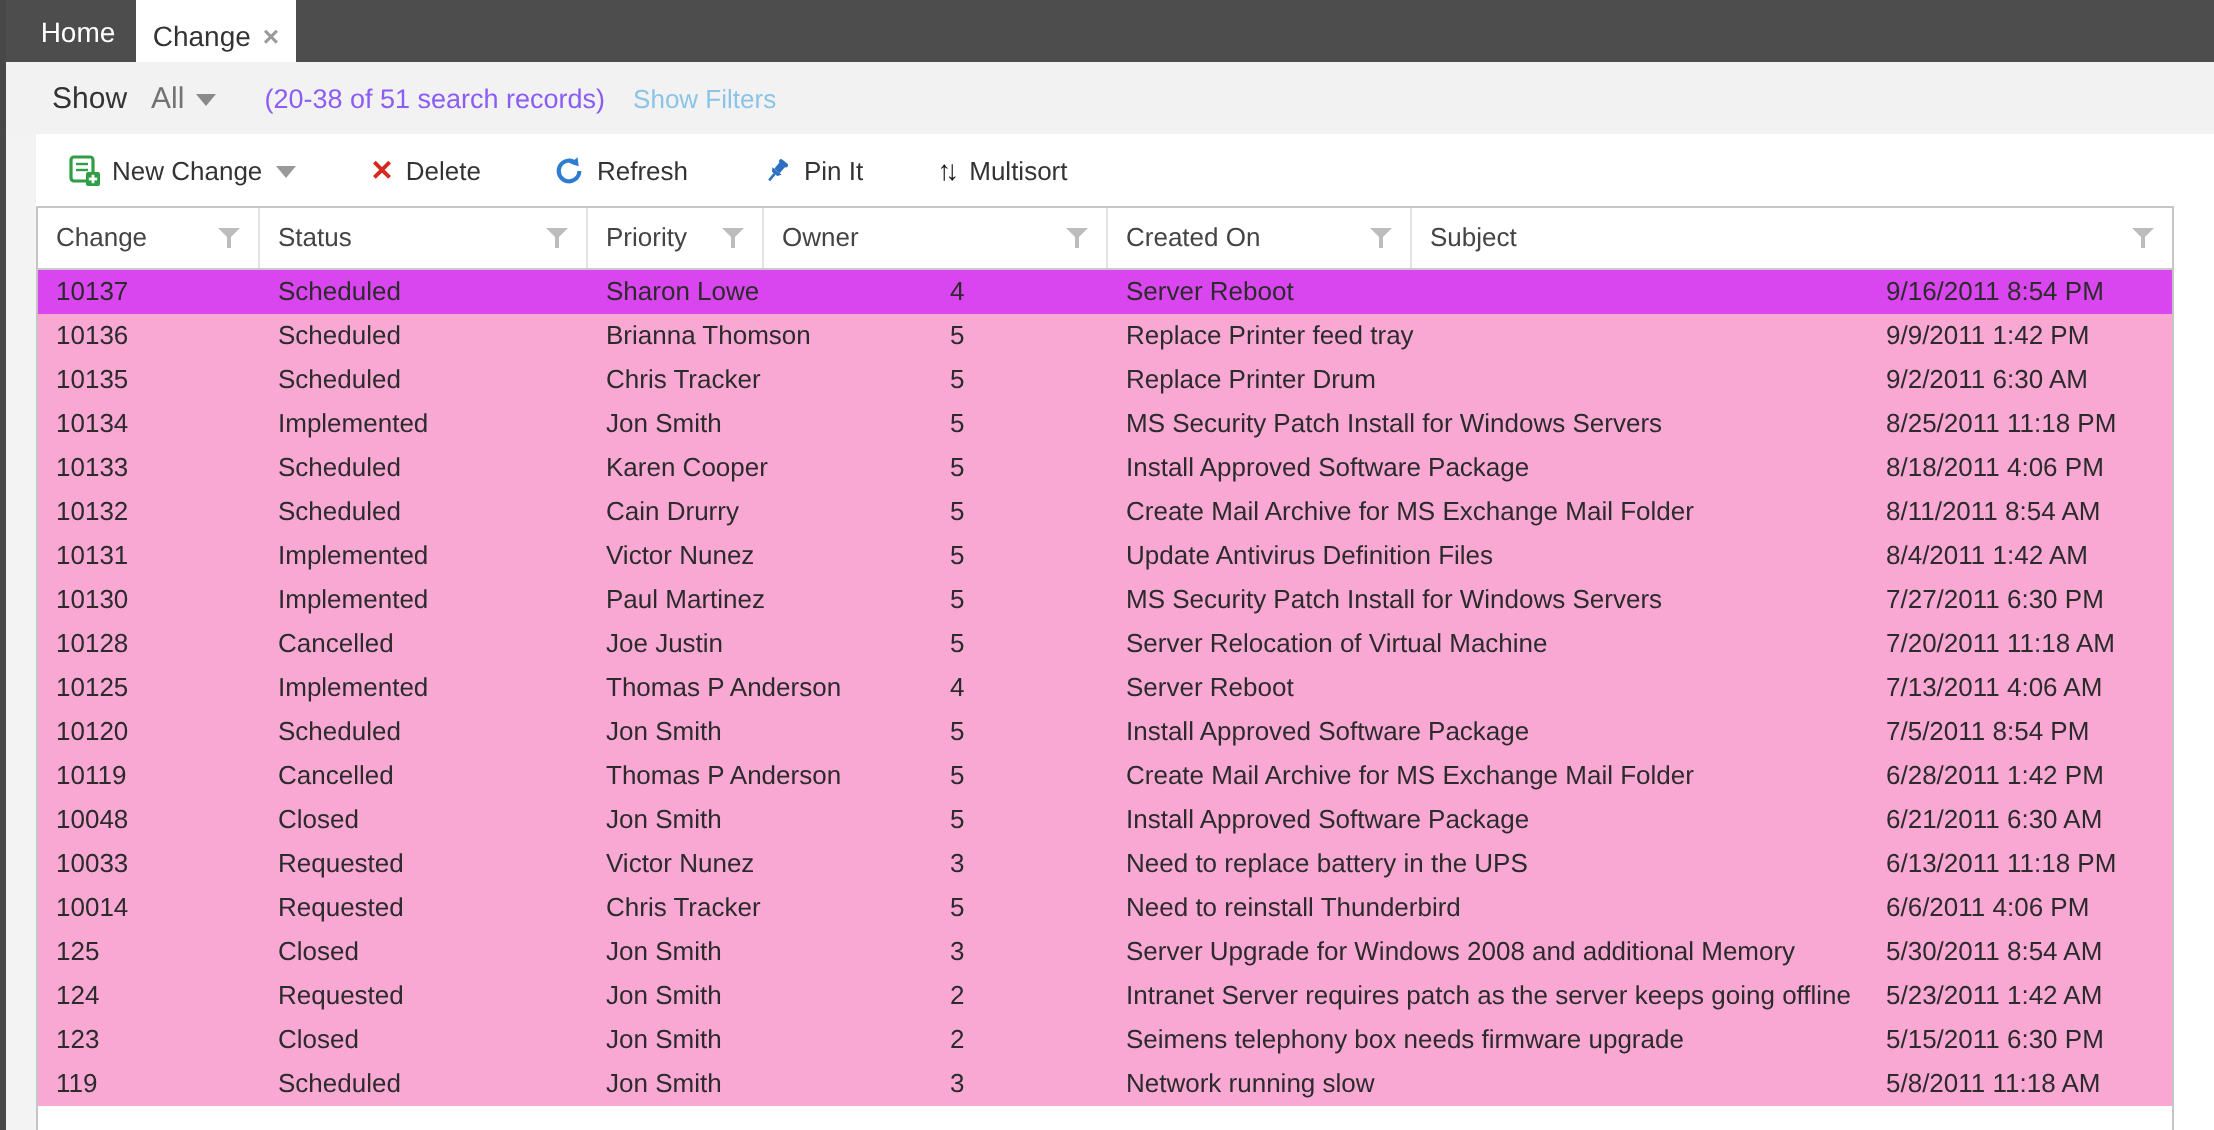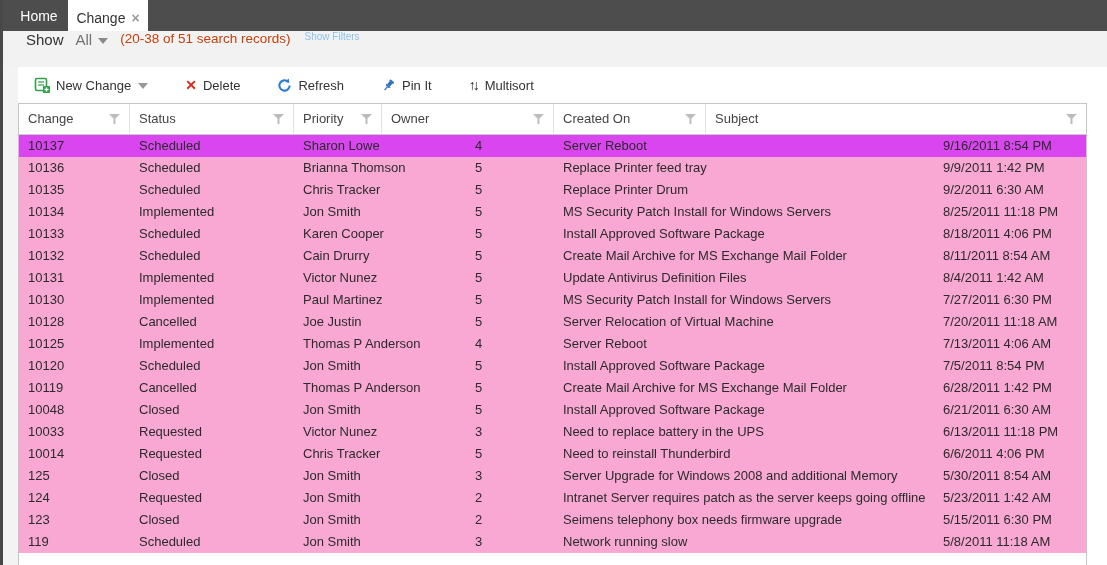--- a/index.html
+++ b/index.html
@@ -13,26 +13,26 @@
   .tab-home { left:10px; width:58px; color:#ffffff;text-align:right; }
   .tab-change { left:68px; width:80px; background:#ffffff; color:#333; padding-top:4px; }
   .tab-accent { position:absolute; left:68px; top:0; width:80px; height:5px; background:#e00000; }
   .tab-close { color:#9a9a9a; font-size:14px; font-weight:bold; margin-left:6px; line-height:1; }
 
   
   .edge-strip { position:absolute; left:0; top:0; width:3px; height:565px; background:#484848; z-index:5; }
   .gutter { position:absolute; left:3px; top:31px; width:15px; height:534px; background:#f3f3f3; }
 
   
-  .showband { position:absolute; left:3px; top:31px; width:1104px; height:36px; background:#f2f2f2; display:flex; align-items:flex-start; padding-left:23px; }
+  .showband { position:absolute; left:3px; top:31px; width:1104px; height:36px; background:#f2f2f2; display:flex; align-items:center; padding-left:23px; }
   .show-label { font-size:15px; color:#333; margin-right:12px; }
   .show-all { font-size:15px; color:#737373; display:flex; align-items:center; }
   .caret { display:inline-block; width:0; height:0; border-left:5px solid transparent; border-right:5px solid transparent; border-top:6px solid #8a8a8a; margin-left:6px; margin-top:2px; }
-  .records-info { font-size:13.5px; color:#c2410c; margin-left:12px; }
-  .show-filters { font-size:10px; color:#8cc3e8; margin-left:14px; cursor:pointer; }
+  .records-info { font-size:13.5px; color:#8b5cf6; margin-left:24px; }
+  .show-filters { font-size:13px; color:#8cc3e8; margin-left:14px; cursor:pointer; }
 
   
   .toolbar { position:absolute; left:18px; top:67px; width:1089px; height:36px; background:#ffffff; display:flex; align-items:center; padding-left:9px; }
   .tbtn { display:flex; align-items:center; font-size:13px; color:#333; margin-right:30px; cursor:pointer;padding-left:7px; }
   .tbtn .ticon { margin-right:6px; display:flex; align-items:center; }
   .x-red { color:#d6281e; font-weight:bold; font-size:14px; }
   .multisort-glyph { color:#1a1a1a; font-weight:bold; font-size:14px; letter-spacing:-3px; margin-right:8px; }
   .tbtn .caret { border-top-color:#999; margin-left:7px; }
 
   

